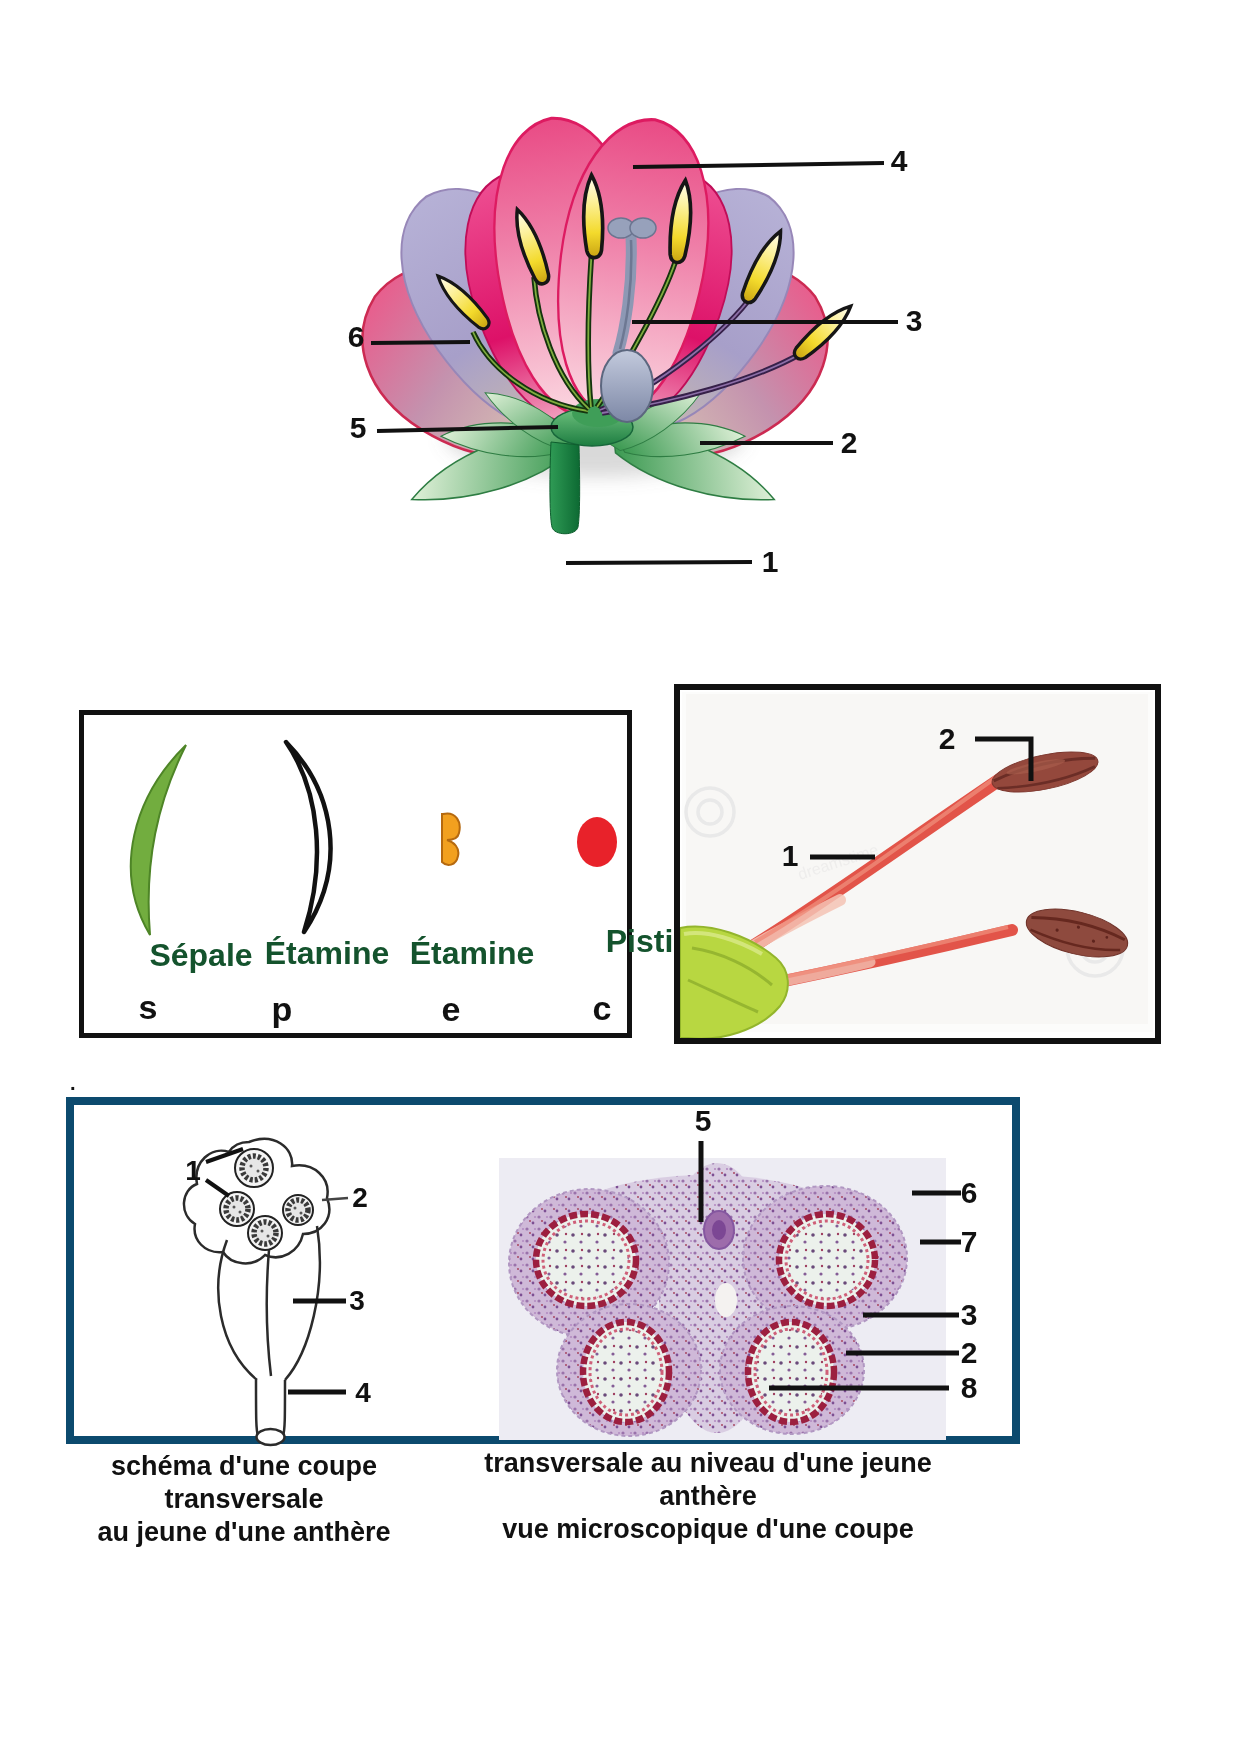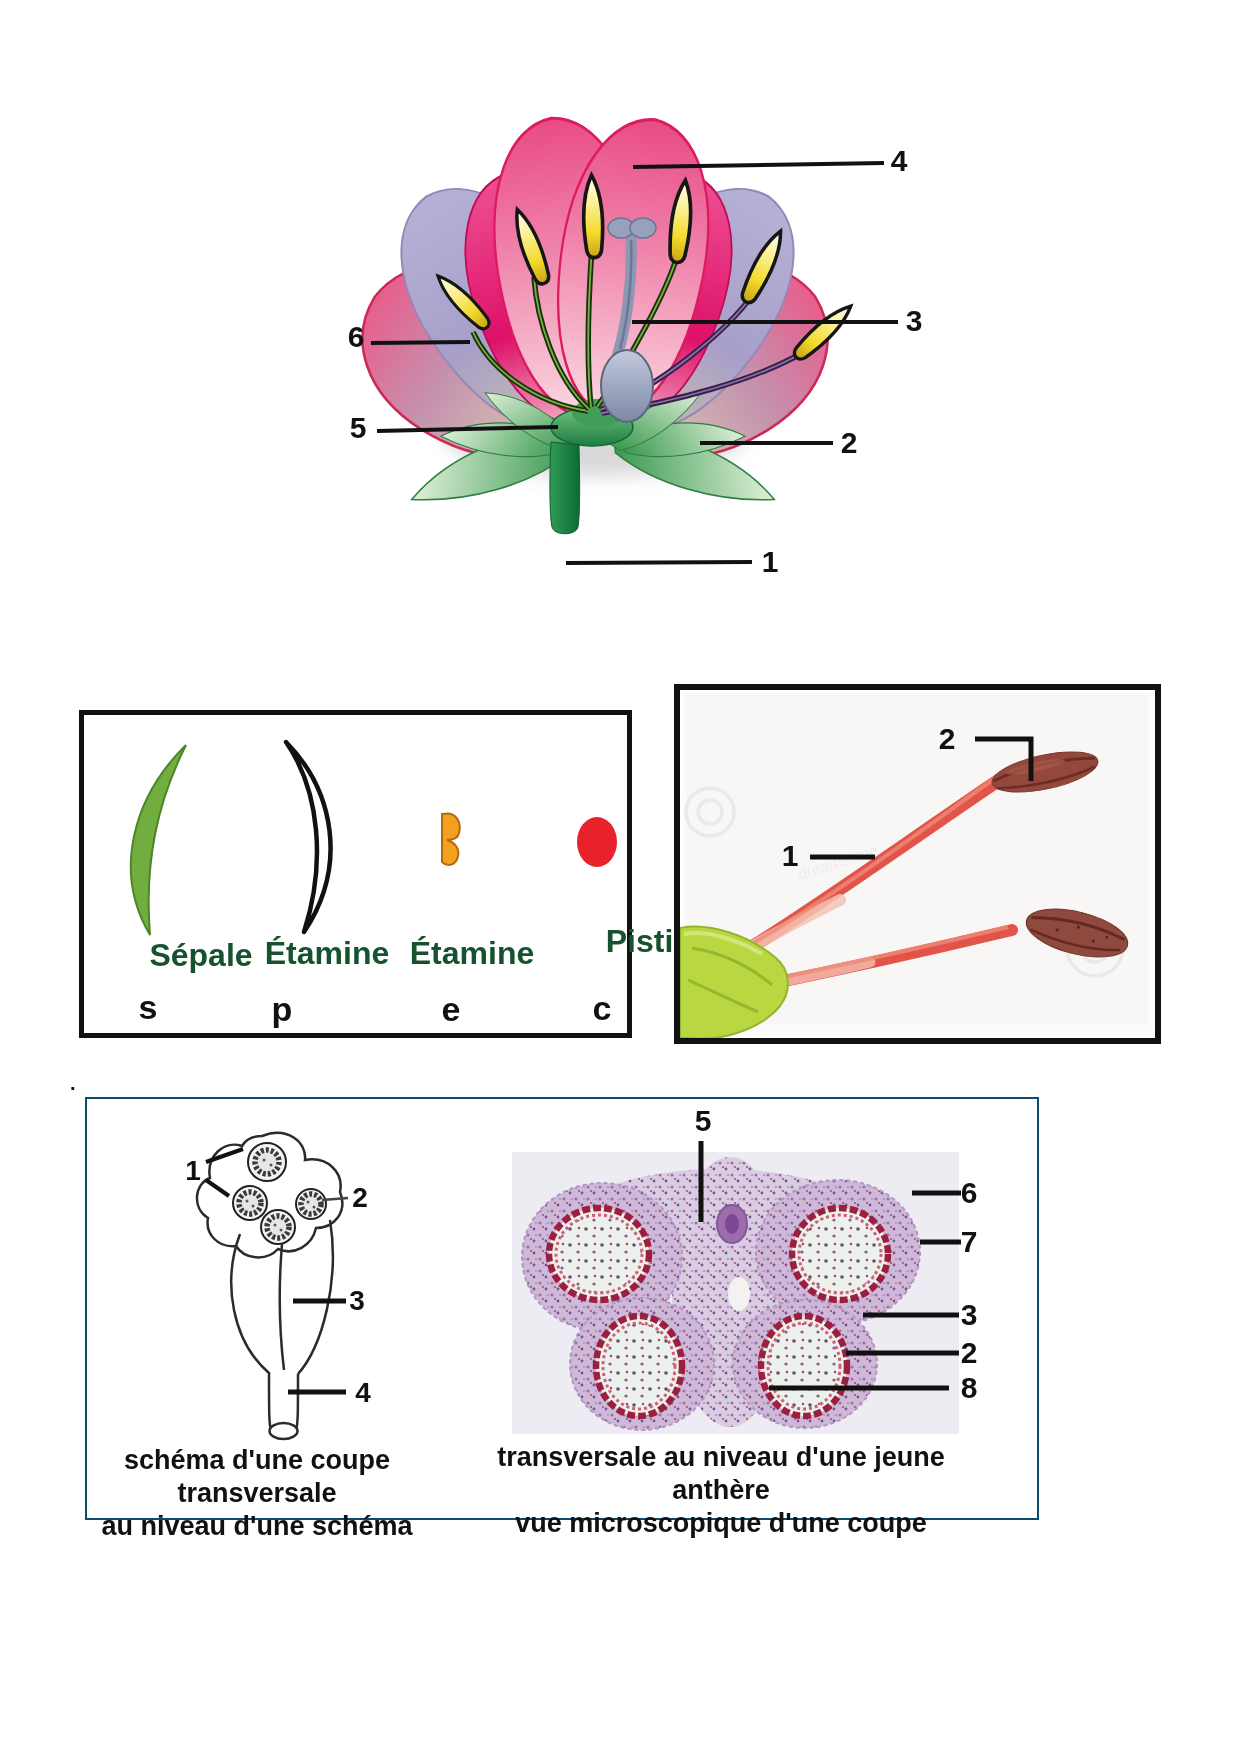--- a/index.html
+++ b/index.html
@@ -1,21 +1,21 @@
 <!DOCTYPE html>
 <html><head>
 <meta charset="utf-8">
 <style>
   html,body{margin:0;padding:0;background:#fff;}
   .page{position:relative;width:1240px;height:1754px;background:#fff;overflow:hidden;
         font-family:"Liberation Sans",sans-serif;}
   .box{position:absolute;box-sizing:border-box;background:#fff;}
   .legend-box{left:79px;top:710px;width:553px;height:328px;border:5px solid #111;}
   .photo-box{left:674px;top:684px;width:487px;height:360px;border:6px solid #111;}
-  .bottom-box{left:85px;top:1097px;width:954px;height:423px;border:2px solid #0c4a6e;}
+  .bottom-box{left:66px;top:1097px;width:954px;height:347px;border:8px solid #0c4a6e;}
   .num{position:absolute;transform:translate(-50%,-50%);font-weight:700;font-size:30px;
        color:#111;line-height:1;white-space:nowrap;}
   .legend-name{position:absolute;transform:translate(-50%,-50%);font-size:32px;font-weight:700;
        color:#14532d;white-space:nowrap;margin-left:44px;}
   .legend-letter{position:absolute;transform:translate(-50%,-50%);font-size:34px;font-weight:700;
        color:#111;}
   .caption{position:absolute;text-align:center;font-weight:700;font-size:27px;line-height:33px;color:#111;}
   .cap-left{left:0px;top:345px;width:340px;}
   .cap-right{left:409px;top:342px;width:450px;}
   .abs{position:absolute;}
@@ -296,21 +296,21 @@
           <ellipse cx="302" cy="254" rx="36" ry="43" fill="url(#dots2)" stroke="#cf5f78" stroke-width="3" stroke-dasharray="3 3"></ellipse>
         </g>
       </g>
       <ellipse cx="230" cy="112" rx="15" ry="19" fill="#9d6cab" stroke="#8557a0" stroke-width="2"></ellipse>
       <ellipse cx="230" cy="112" rx="7" ry="10" fill="#7c4794"></ellipse>
       <ellipse cx="237" cy="182" rx="11" ry="17" fill="#f4f2f0"></ellipse>
     </svg>
 
     <div class="caption cap-left">
       <div>schéma d'une coupe transversale</div>
-      <div>au niveau d'une schéma</div>
+      <div>au jeune d'une anthère</div>
     </div>
     <div class="caption cap-right">
       <div>transversale au niveau d'une jeune anthère</div>
       <div>vue microscopique d'une coupe</div>
     </div>
   </div>
 
   <svg class="overlay" width="1240" height="1754" viewBox="0 0 1240 1754">
     <g stroke="#111" stroke-width="4" fill="none">
       <line x1="633" y1="167" x2="884" y2="163"></line>

